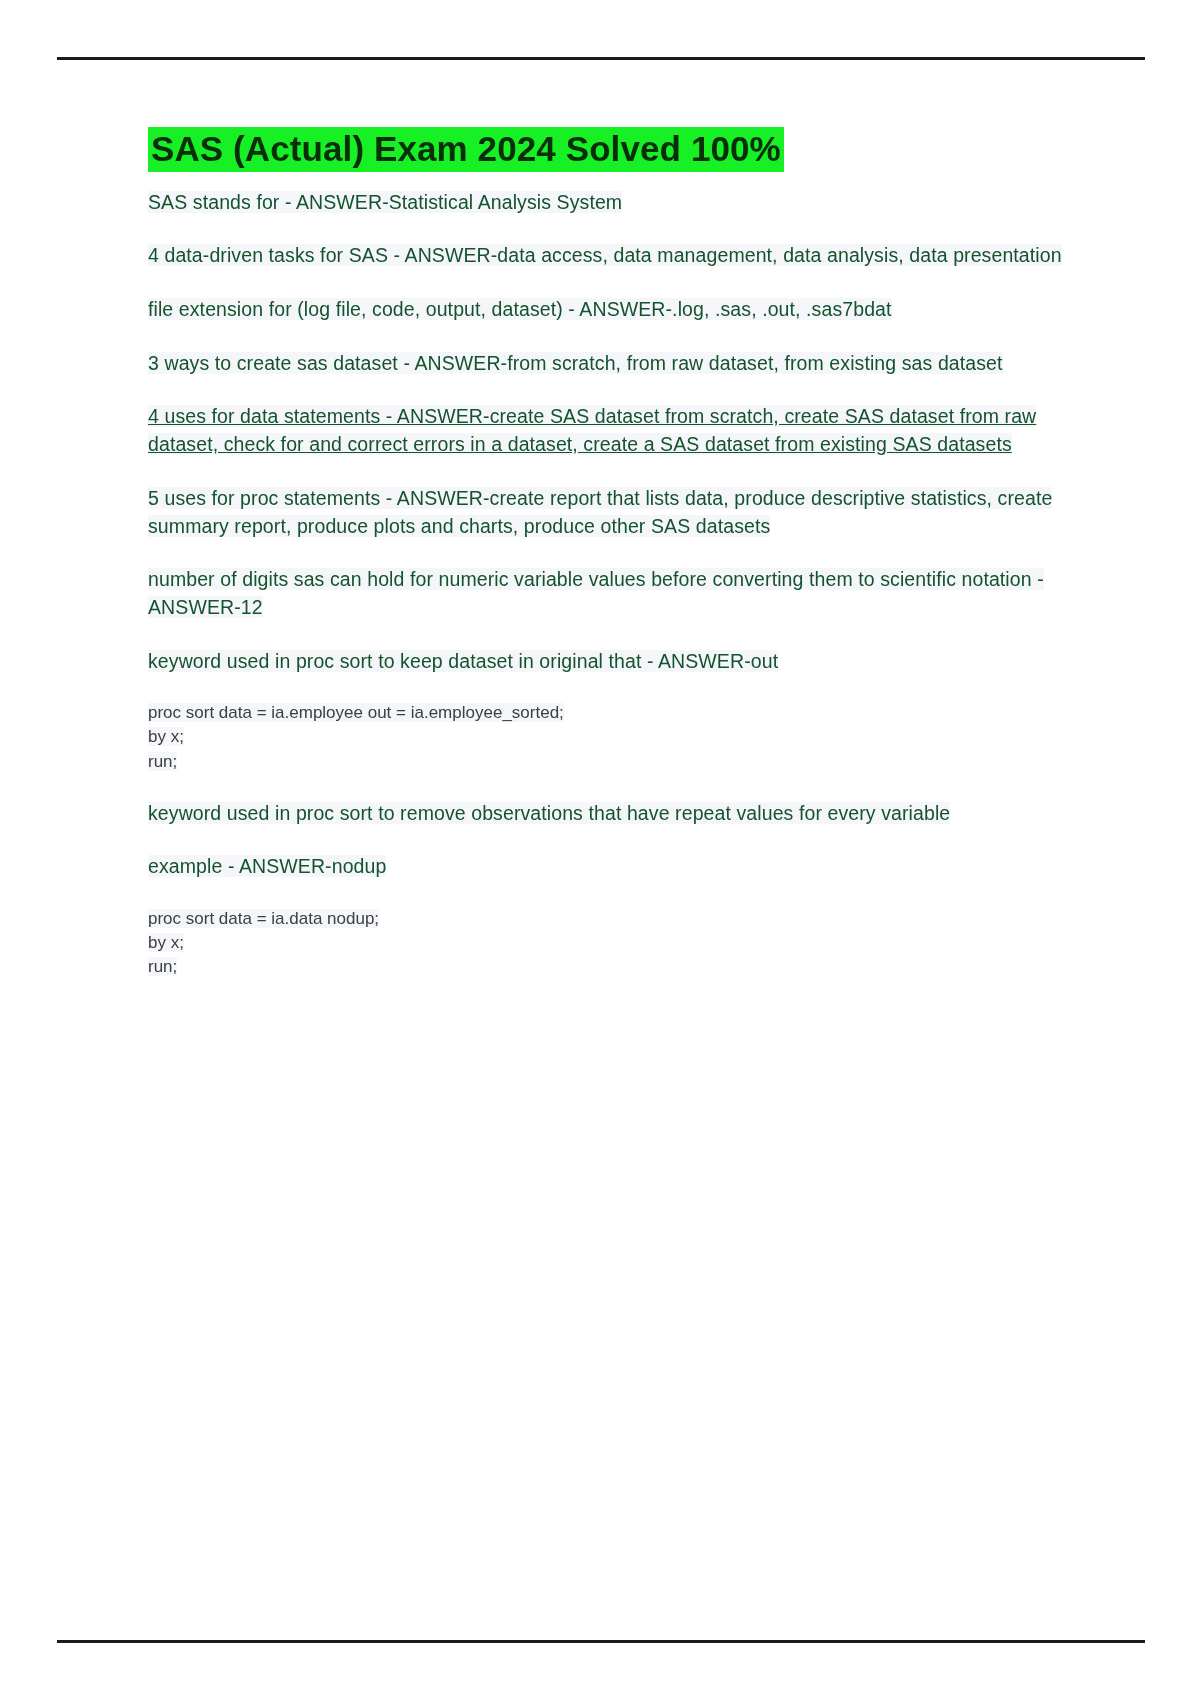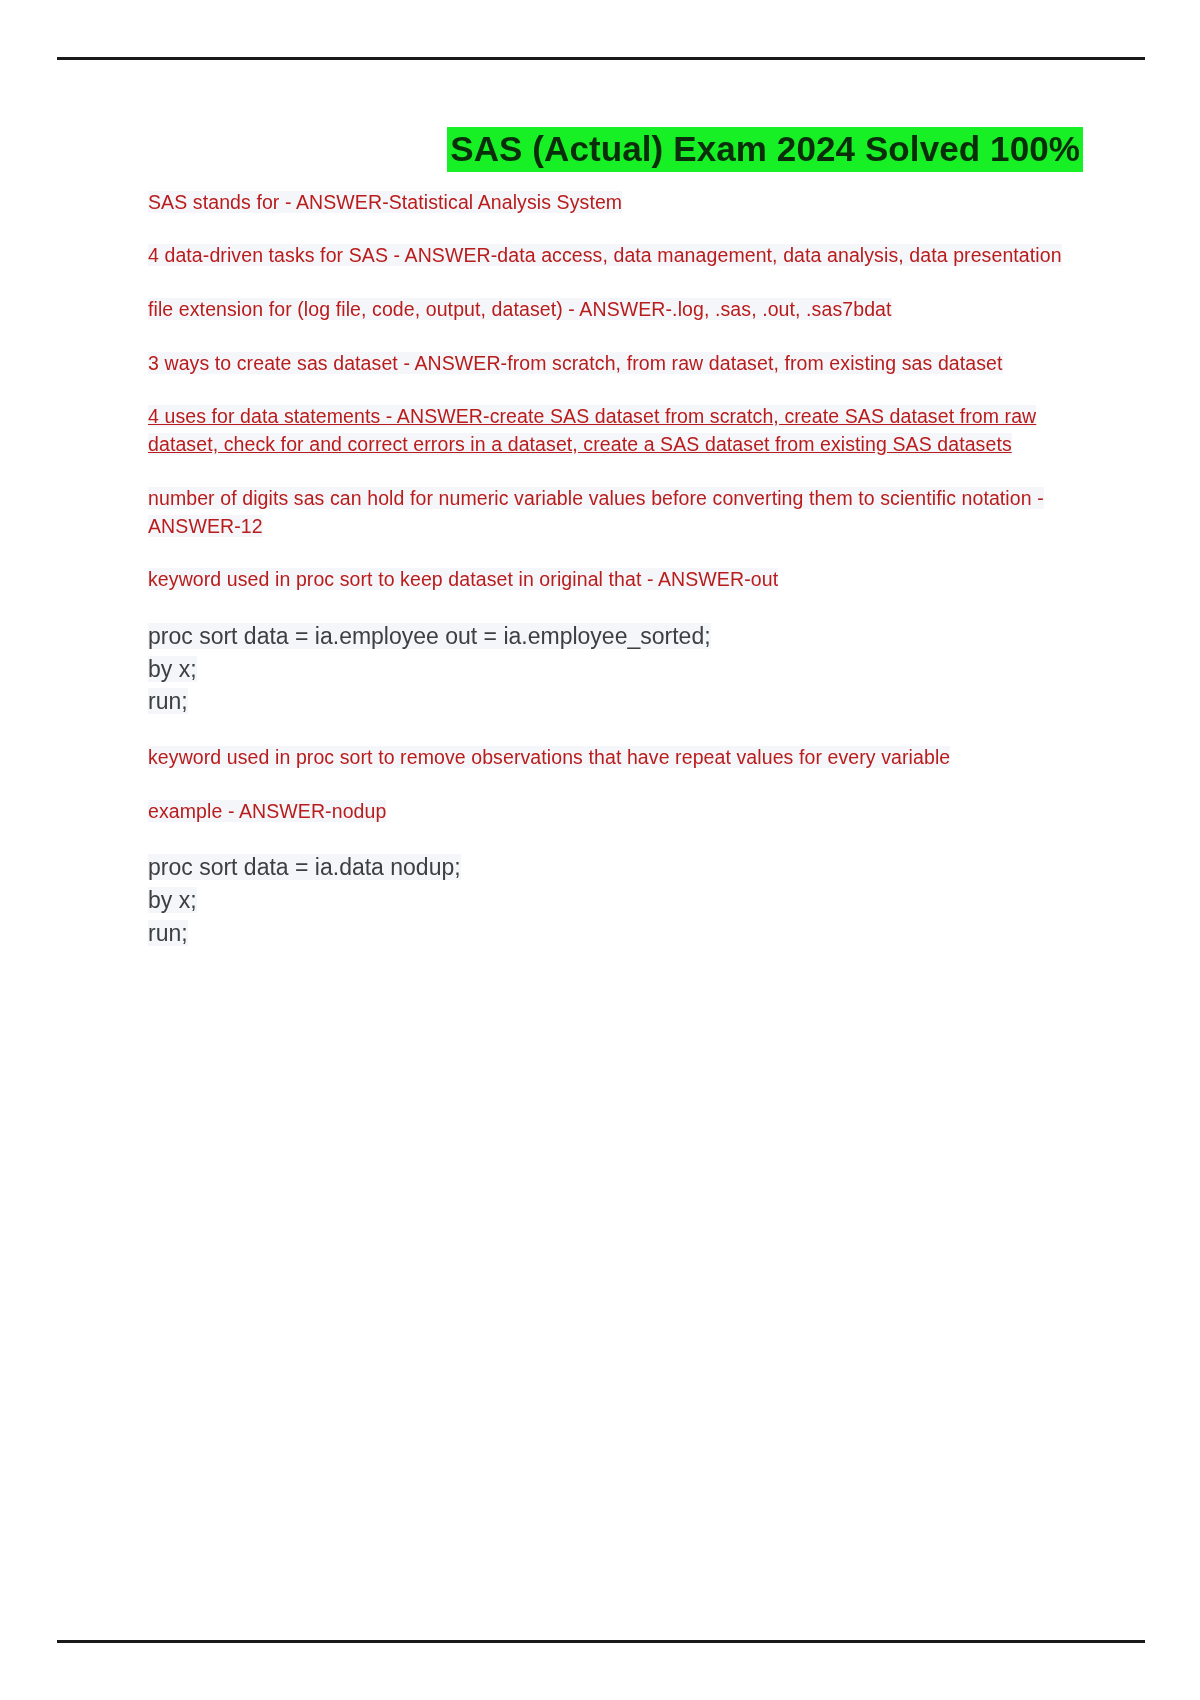--- a/index.html
+++ b/index.html
@@ -43,47 +43,46 @@
 
   
   .doc-title {
     margin: 0 0 18px 0;
     font-size: 35px;
     line-height: 1.22;
     font-weight: bold;
     letter-spacing: 0.1px;
     color: #0a2e0a;
     white-space: nowrap;
-    text-align: right;
   }
   .doc-title .hl {
     background: #16f024;
     padding: 2px 3px 4px 3px;
     box-decoration-break: clone;
     -webkit-box-decoration-break: clone;
   }
 
   
   .qa {
     margin: 0 0 26px 0;
     font-size: 19.5px;
     line-height: 1.42;
-    color: #b91c1c;
+    color: #14532d;
     letter-spacing: 0.005em;
   }
   .qa .txt {
     background: #f5f6f9;
     box-decoration-break: clone;
     -webkit-box-decoration-break: clone;
   }
 
   
   .code {
     margin: 0 0 26px 0;
-    font-size: 23px;
+    font-size: 17px;
     line-height: 1.42;
     color: #3c4043;
     white-space: pre-line;
   }
   .code .txt {
     background: #f5f6f9;
     box-decoration-break: clone;
     -webkit-box-decoration-break: clone;
   }
 
@@ -103,20 +102,21 @@
     <p class="qa"><span class="txt">SAS stands for - ANSWER-Statistical Analysis System</span></p>
 
     <p class="qa"><span class="txt">4 data-driven tasks for SAS - ANSWER-data access, data management, data analysis, data presentation</span></p>
 
     <p class="qa"><span class="txt">file extension for (log file, code, output, dataset) - ANSWER-.log, .sas, .out, .sas7bdat</span></p>
 
     <p class="qa"><span class="txt">3 ways to create sas dataset - ANSWER-from scratch, from raw dataset, from existing sas dataset</span></p>
 
     <p class="qa w-narrow"><span class="txt">4 uses for data statements - ANSWER-create SAS dataset from scratch, create SAS dataset from raw dataset, check for and correct errors in a dataset, create a SAS dataset from existing SAS datasets</span></p>
 
+    <p class="qa"><span class="txt">5 uses for proc statements - ANSWER-create report that lists data, produce descriptive statistics, create summary report, produce plots and charts, produce other SAS datasets</span></p>
 
 
 
 
     <p class="qa"><span class="txt">number of digits sas can hold for numeric variable values before converting them to scientific notation - ANSWER-12</span></p>
 
     <p class="qa"><span class="txt">keyword used in proc sort to keep dataset in original that - ANSWER-out</span></p>
 
     <div class="code"><span class="txt">proc sort data = ia.employee out = ia.employee_sorted;
 by x;

